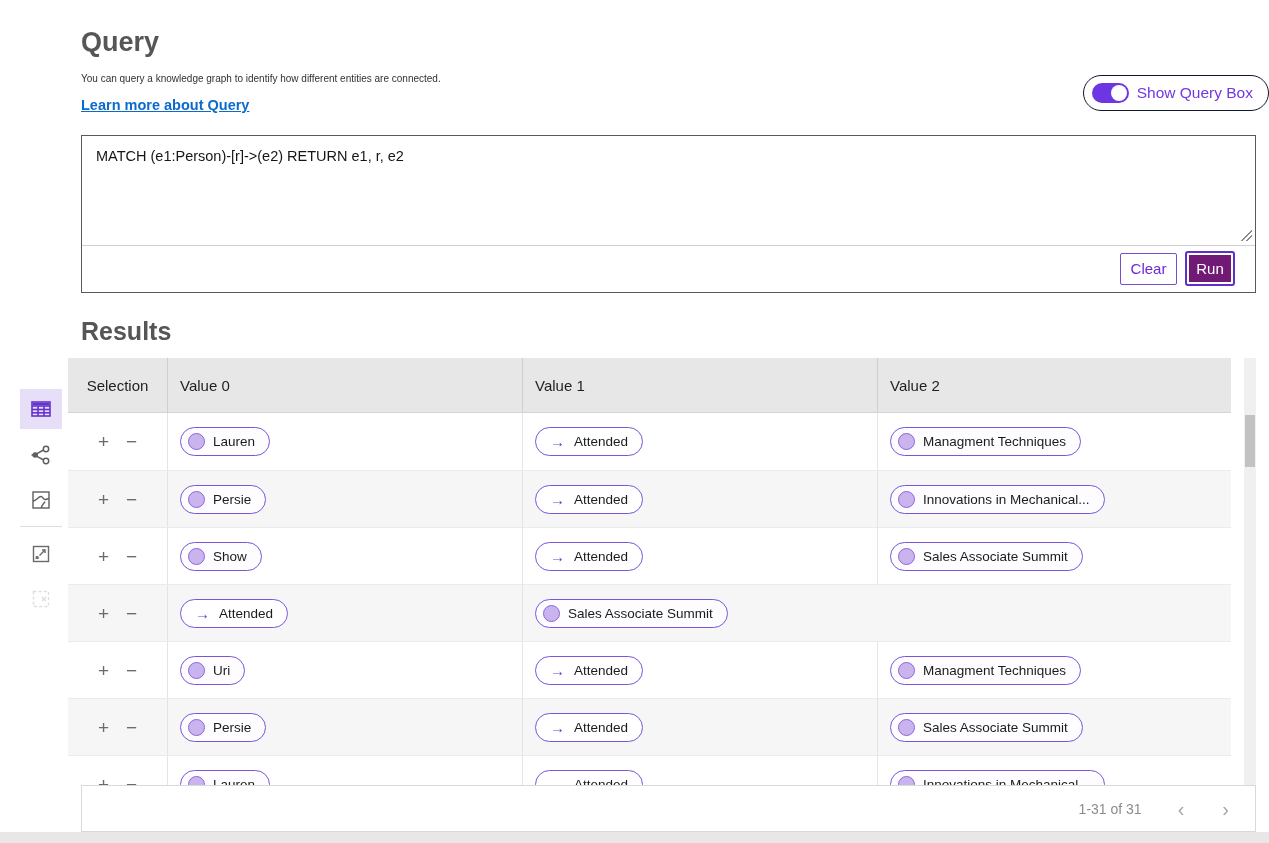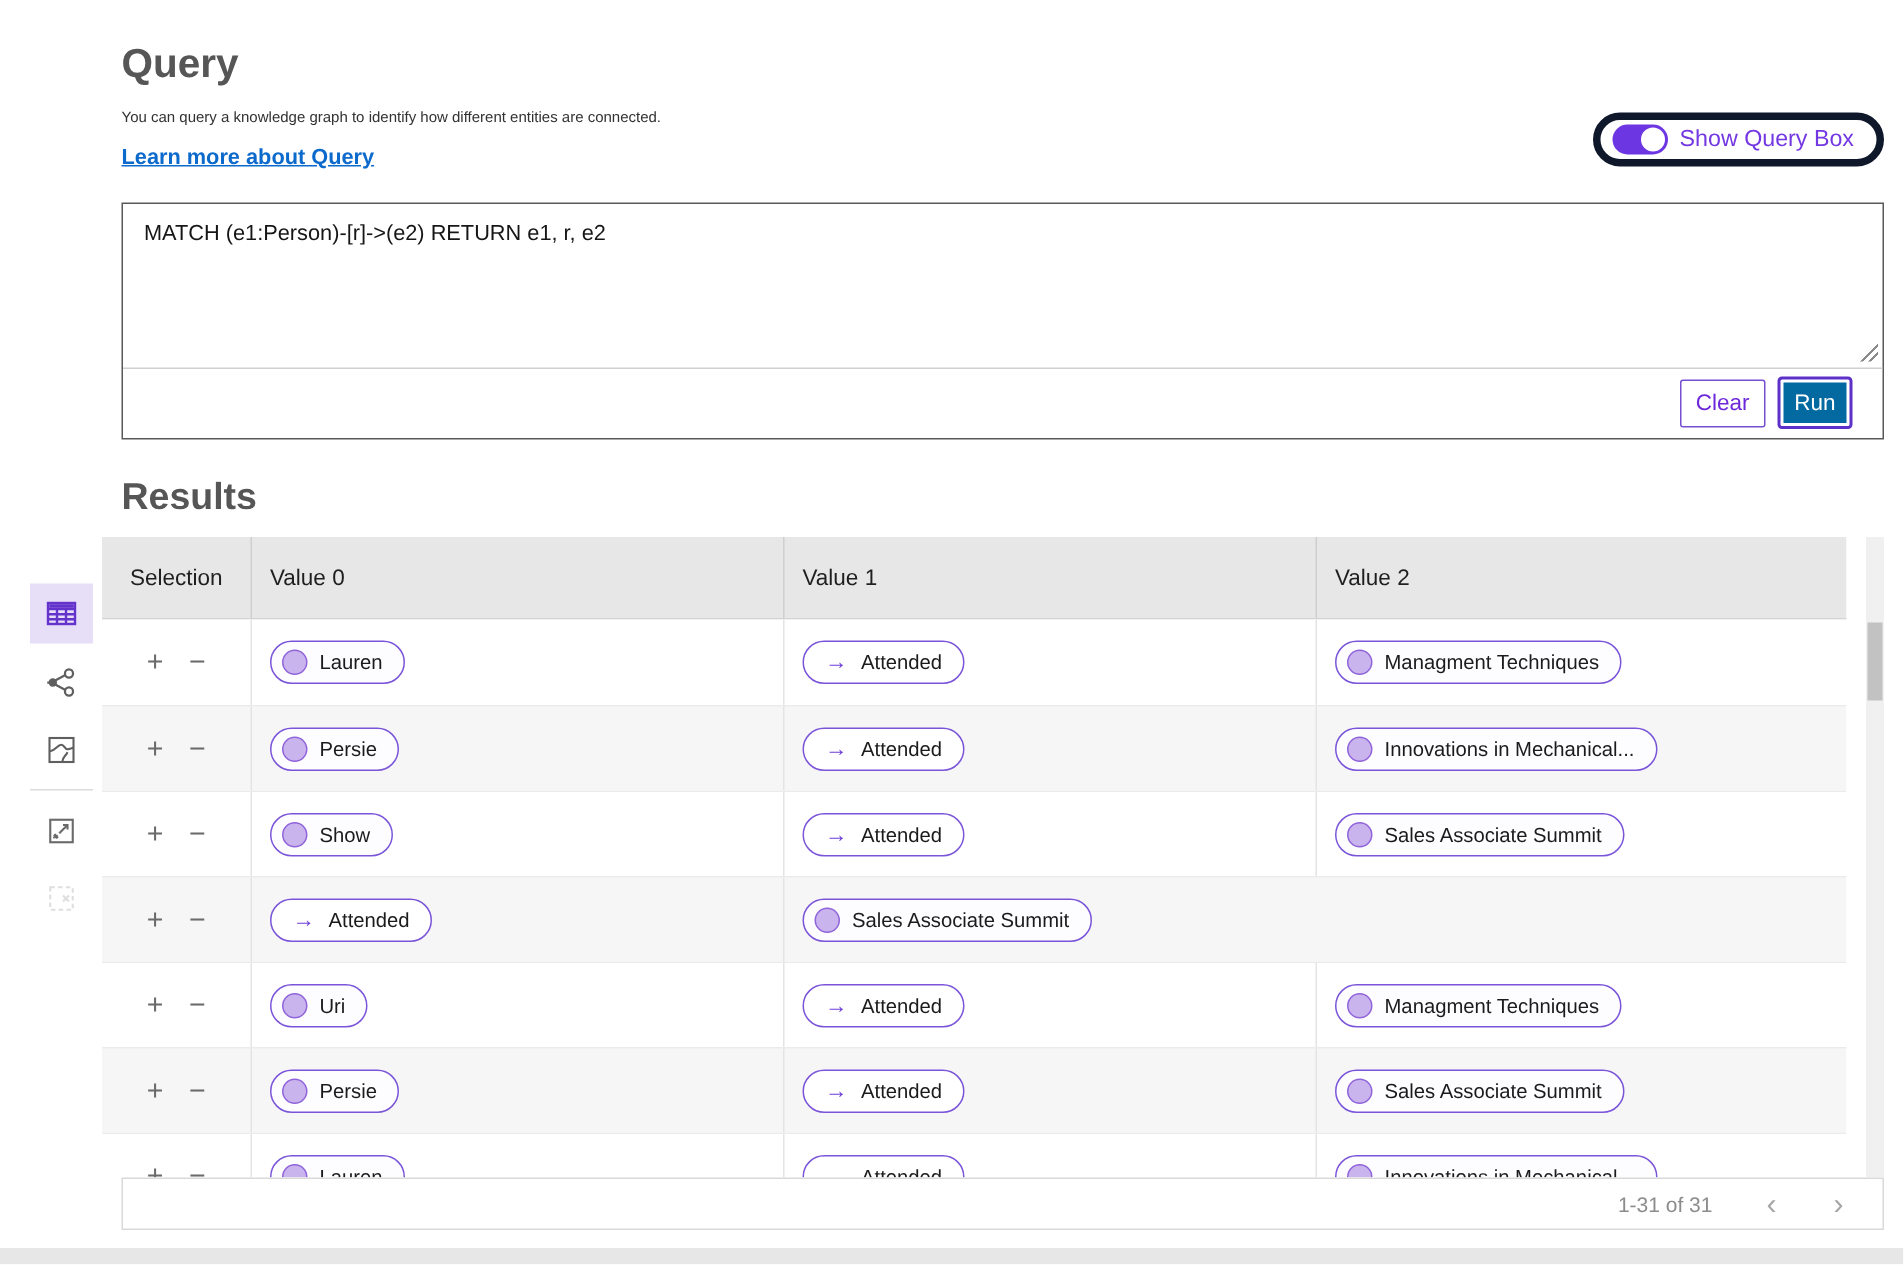--- a/index.html
+++ b/index.html
@@ -9,23 +9,23 @@
     background:#ffffff; font-family:"Liberation Sans", sans-serif; color:#323232;
   }
 
   
   .page-title { position:absolute; left:81px; top:27px; font-size:27px; font-weight:bold; color:#565656; }
   .description { position:absolute; left:81px; top:73px; font-size:10px; color:#323232; }
   .learn-link  { position:absolute; left:81px; top:97px; font-size:14.5px; font-weight:bold;
                  color:#0c6acd; text-decoration:underline; cursor:pointer; }
 
   .toggle-pill {
-    position:absolute; right:13px; top:75px; height:36px;
+    position:absolute; right:0; top:75px; height:36px;
     display:flex; align-items:center; gap:8px; padding:0 15px 0 8px;
-    border:5px solid #0f172a; border-radius:19px; color:#7438e2; font-size:15.5px;
+    border:1px solid #0f172a; border-radius:19px; color:#7438e2; font-size:15.5px;
     cursor:pointer; background:#fff;
   }
   .switch { position:relative; width:37px; height:20px; border-radius:10px; background:#6d36e3; }
   .switch .knob { position:absolute; right:2px; top:2px; width:16px; height:16px; border-radius:50%; background:#fff; }
 
   .query-panel {
     position:absolute; left:81px; top:135px; width:1175px; height:158px;
     border:1px solid #595959; background:#fff;
   }
   .query-input {
@@ -40,21 +40,21 @@
   .panel-divider { position:absolute; left:0; top:109px; width:100%; height:1px; background:#d0d0d0; }
   .panel-footer {
     position:absolute; left:0; bottom:0; width:100%; height:47px;
     display:flex; align-items:center; justify-content:flex-end; gap:10px; padding-right:22px;
   }
   .btn-clear {
     min-width:57px; height:32px; background:#fff; border:1px solid #7450d0; border-radius:2px;
     color:#6d28d9; font-size:15px; font-family:"Liberation Sans", sans-serif; cursor:pointer;
   }
   .btn-run {
-    min-width:46px; height:31px; background:#0369a1; color:#fff; font-size:15px;
+    min-width:46px; height:31px; background:#701a75; color:#fff; font-size:15px;
     font-family:"Liberation Sans", sans-serif; border:2px solid #ffffff; outline:2px solid #5d30c9;
     border-radius:1px; cursor:pointer;
   }
 
   
   .results-title { position:absolute; left:81px; top:317px; font-size:25px; font-weight:bold; color:#565656; }
 
   .table-viewport { position:absolute; left:68px; top:358px; width:1163px; height:427px; overflow:hidden; background:#fff; }
   .thead { display:flex; height:55px; background:#e7e7e7; border-bottom:1px solid #d4d4d4; }
   .thead .hcell { display:flex; align-items:center; font-size:15px; color:#1f1f1f; border-right:1px solid #cfcfcf; }
@@ -78,21 +78,21 @@
   }
   .pill.entity   { gap:8px; padding:0 14px 0 7px; }
   .pill.relation { gap:9px; padding:0 14px; background:#fff; }
   .dot { width:17px; height:17px; border-radius:50%; background:#c9b4ee; border:1.4px solid #9064da; }
   .arrow { color:#6d3fd6; font-size:15px; line-height:1; }
 
   .scrollbar { position:absolute; left:1244px; top:358px; width:12px; height:427px; background:#f0f0f0; }
   .scroll-thumb { position:absolute; left:1px; top:57px; width:10px; height:52px; background:#c2c2c2; cursor:pointer; }
 
   .results-footer {
-    position:absolute; left:81px; top:785px; width:1175px; height:35px;
+    position:absolute; left:81px; top:785px; width:1175px; height:47px;
     background:#fff; border:1px solid #d9d9d9;
     display:flex; align-items:center; justify-content:flex-end; padding-right:24px; gap:34px;
   }
   .range-label { font-size:14px; color:#8c8c8c; }
   .chev { font-size:20px; color:#a5a5a5; cursor:pointer; line-height:1; padding:0 2px; }
 
   .bottom-strip { position:absolute; left:0; top:832px; width:1269px; height:11px; background:#e7e7e7; }
 
   
   .sidebar { position:absolute; left:20px; top:389px; width:42px; }

